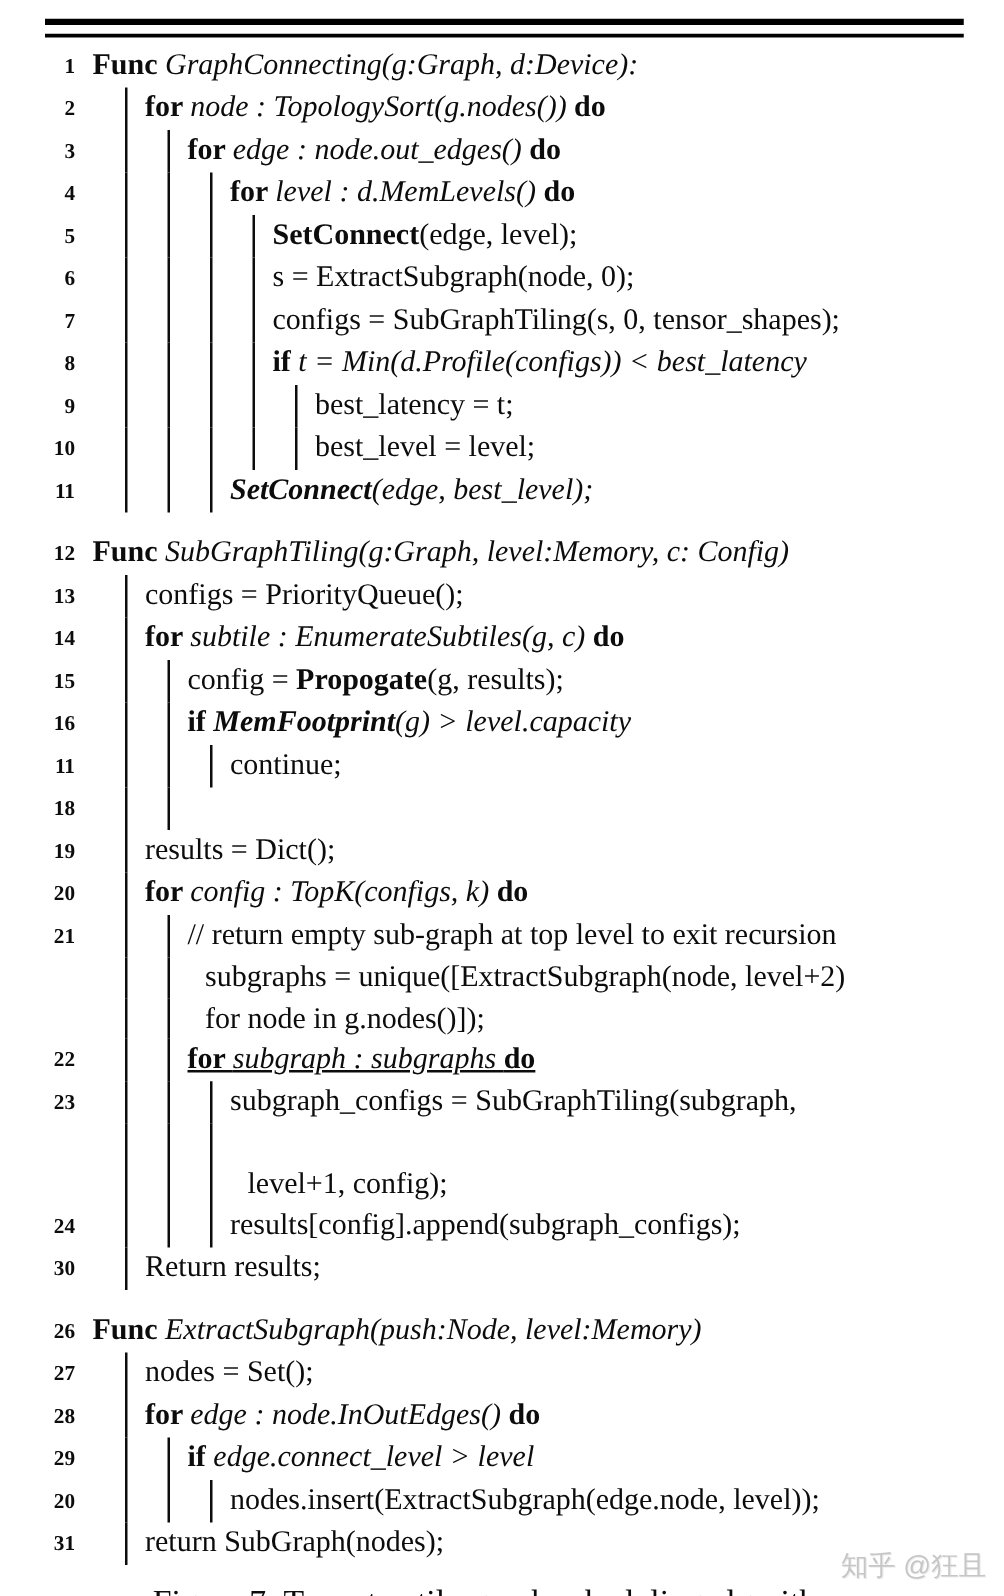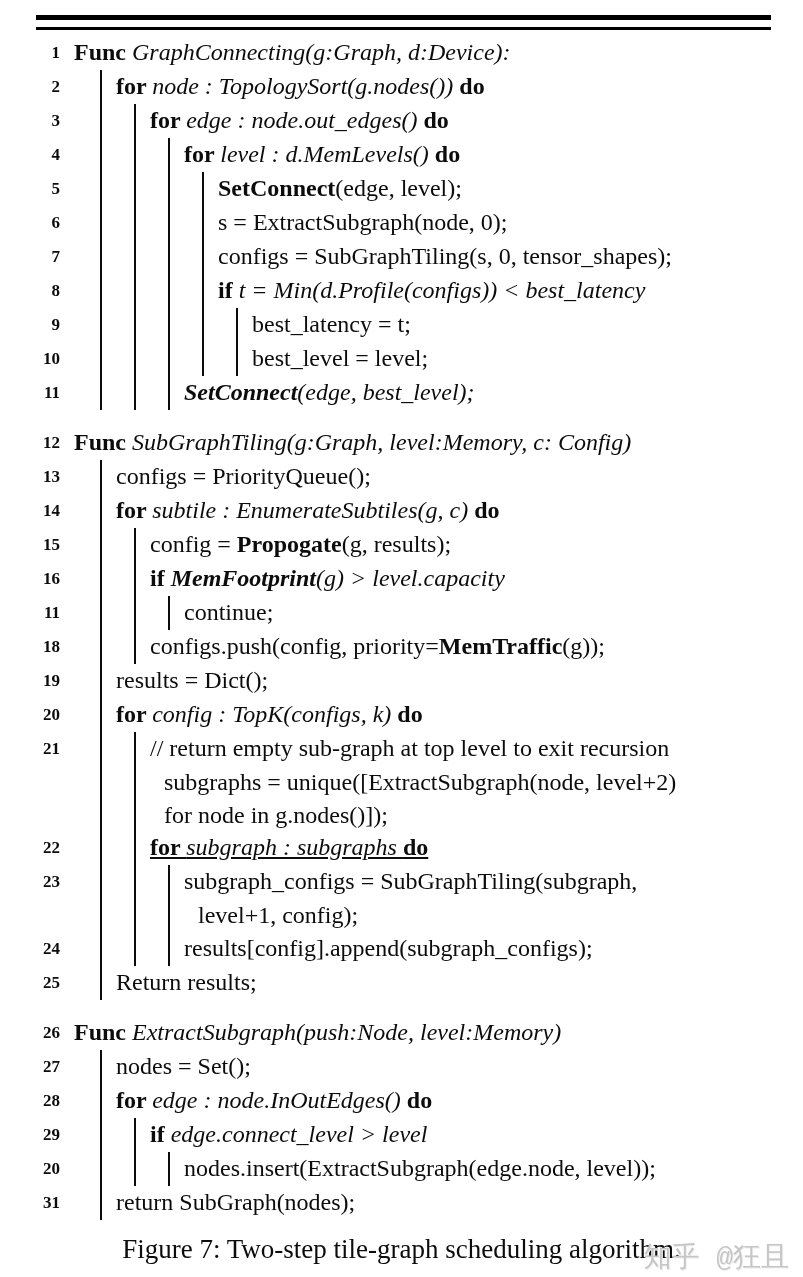--- a/index.html
+++ b/index.html
@@ -56,22 +56,22 @@
     margin-top:12px;
     text-align:center;
     font-size:27px;
     line-height:34px;
     color:#0c0c0c;
   }
   
   .watermark{
     position:absolute;
     right:14px;top:1238px;
-    font-family:Liberation Mono, monospace;
-    font-size:28px;
+    font-family:Liberation Sans, sans-serif;
+    font-size:22px;
     color:#c6c6c6;
     text-shadow:1px 1px 0 #efefef;
   }
 </style>
 </head>
 <body>
 
 <div class="page">
   <div class="toprules">
     <div class="rule-thick"></div>
@@ -146,21 +146,21 @@
         <div class="algo-row">
           <span class="num">16</span>
           <span class="content"><i class="bar" style="left: 38px;"></i><i class="bar" style="left: 72px;"></i><span class="code-text" style="padding-left: 88px;"><span class="s-b">if </span><span class="s-bi">MemFootprint</span><span class="s-i">(g) &gt; level.capacity</span></span></span>
         </div>
         <div class="algo-row">
           <span class="num">11</span>
           <span class="content"><i class="bar" style="left: 38px;"></i><i class="bar" style="left: 72px;"></i><i class="bar" style="left: 106px;"></i><span class="code-text" style="padding-left: 122px;"><span class="s-r">continue;</span></span></span>
         </div>
         <div class="algo-row">
           <span class="num">18</span>
-          <span class="content"><i class="bar" style="left: 38px;"></i><i class="bar" style="left: 72px;"></i><span class="code-text" style="padding-left: 88px;"><span class="s-r">configs.push(config, priority=</span><span class="s-b">MemTraffic</span><span class="s-r">(g));</span></span></span>
+          <span class="content"><i class="bar" style="left: 38px;"></i><i class="bar" style="left: 72px;"></i></span>
         </div>
         <div class="algo-row">
           <span class="num">19</span>
           <span class="content"><i class="bar" style="left: 38px;"></i><span class="code-text" style="padding-left: 54px;"><span class="s-r">results = Dict();</span></span></span>
         </div>
         <div class="algo-row">
           <span class="num">20</span>
           <span class="content"><i class="bar" style="left: 38px;"></i><span class="code-text" style="padding-left: 54px;"><span class="s-b">for </span><span class="s-i">config : TopK(configs, k) </span><span class="s-b">do</span></span></span>
         </div>
         <div class="algo-row">
@@ -178,28 +178,28 @@
         <div class="algo-row">
           <span class="num">22</span>
           <span class="content"><i class="bar" style="left: 38px;"></i><i class="bar" style="left: 72px;"></i><span class="code-text" style="padding-left: 88px; text-decoration: underline;"><span class="s-b">for </span><span class="s-i">subgraph : subgraphs </span><span class="s-b">do</span></span></span>
         </div>
         <div class="algo-row">
           <span class="num">23</span>
           <span class="content"><i class="bar" style="left: 38px;"></i><i class="bar" style="left: 72px;"></i><i class="bar" style="left: 106px;"></i><span class="code-text" style="padding-left: 122px;"><span class="s-r">subgraph_configs = SubGraphTiling(subgraph,</span></span></span>
         </div>
         <div class="algo-row">
           <span class="num"></span>
-          <span class="content"><i class="bar" style="left: 38px;"></i><i class="bar" style="left: 72px;"></i><i class="bar" style="left: 106px;"></i><span class="code-text" style="padding-left: 136px;"><span class="s-r">level+1, config);</span></span></span>
+          <span class="content"><i class="bar" style="left: 38px;"></i><i class="bar" style="left: 72px;"></i><i class="bar" style="left: 106px;"></i><span class="code-text" style="padding-left: 136px; margin-top: 32px;"><span class="s-r">level+1, config);</span></span></span>
         </div>
         <div class="algo-row">
           <span class="num">24</span>
           <span class="content"><i class="bar" style="left: 38px;"></i><i class="bar" style="left: 72px;"></i><i class="bar" style="left: 106px;"></i><span class="code-text" style="padding-left: 122px;"><span class="s-r">results[config].append(subgraph_configs);</span></span></span>
         </div>
         <div class="algo-row">
-          <span class="num">25</span>
+          <span class="num">30</span>
           <span class="content"><i class="bar" style="left: 38px;"></i><span class="code-text" style="padding-left: 54px;"><span class="s-r">Return results;</span></span></span>
         </div>
       </div>
       <div class="algo-block">
         <div class="algo-row">
           <span class="num">26</span>
           <span class="content"><span class="code-text" style="padding-left: 12px;"><span class="s-b">Func </span><span class="s-i">ExtractSubgraph(push:Node, level:Memory)</span></span></span>
         </div>
         <div class="algo-row">
           <span class="num">27</span>

